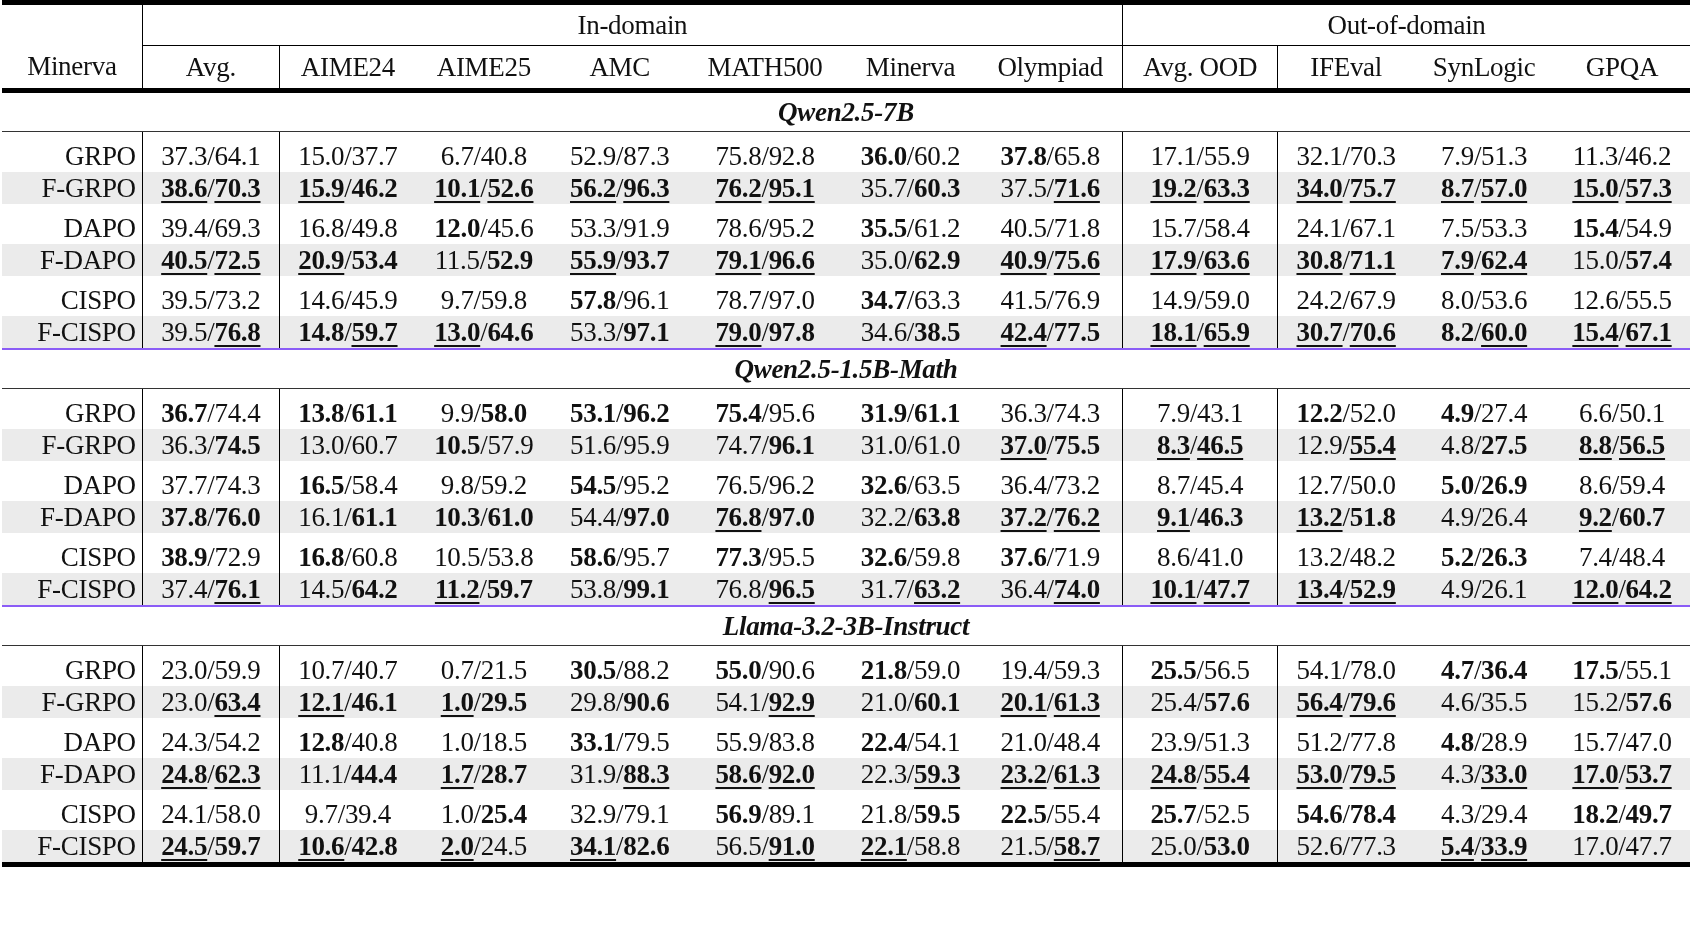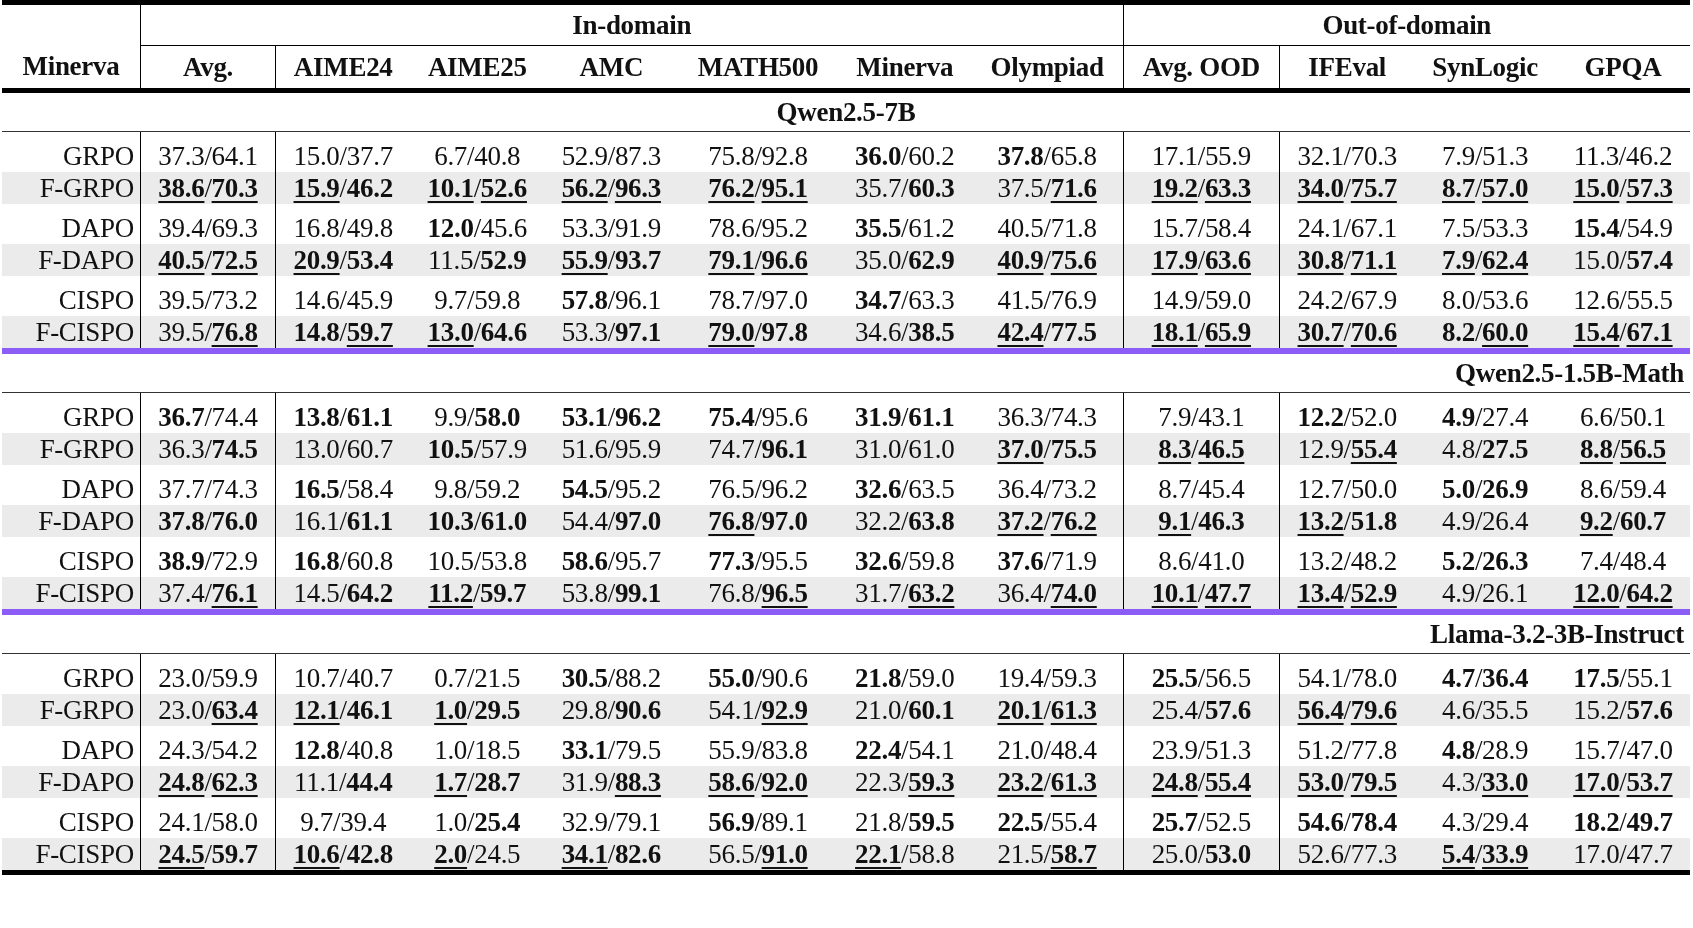--- a/index.html
+++ b/index.html
@@ -1,25 +1,25 @@
 <!DOCTYPE html>
 <html><head>
 <meta charset="utf-8">
 <style>
   html, body { margin: 0; padding: 0; background: #ffffff; }
   body { width: 1693px; height: 928px; overflow: hidden; font-family: "Liberation Serif", serif; color: #111; }
   table { border-collapse: collapse; width: 1688px; margin-left: 2px; font-size: 27px; letter-spacing: -0.3px; }
   td, th { padding: 0 6px; text-align: center; white-space: nowrap; }
-  th { font-weight: bold; }
+  th { font-weight: normal; }
   tr.group-hdr th { height: 40px; border-top: 5px solid #000; }
   tr.col-hdr th { height: 42px; border-bottom: 5px solid #000; }
   .bl { border-left: 1.5px solid #000; }
   .group-span { border-bottom: 1.5px solid #000; }
-  tr.section td { height: 38px; font-weight: bold; border-bottom: 1.5px solid #333; }
-  tr.section.thick td { border-top: 6px solid #8b5cf6; text-align: right; }
+  tr.section td { height: 38px; font-style: italic; font-weight: bold; border-bottom: 1.5px solid #333; }
+  tr.section.thick td { border-top: 2px solid #8b5cf6; }
   tr.data td { height: 32px; }
   tr.data.base td { padding-top: 8px; }
   tr.data.fx td { background: #ebebeb; }
   td.method { text-align: right; padding-left: 10px; }
   tr.last td { border-bottom: 5px solid #000; }
   .b { font-weight: bold; }
   .bu { font-weight: bold; text-decoration: underline; text-underline-offset: 4px; text-decoration-thickness: 2px; }
 </style>
 </head>
 <body>

